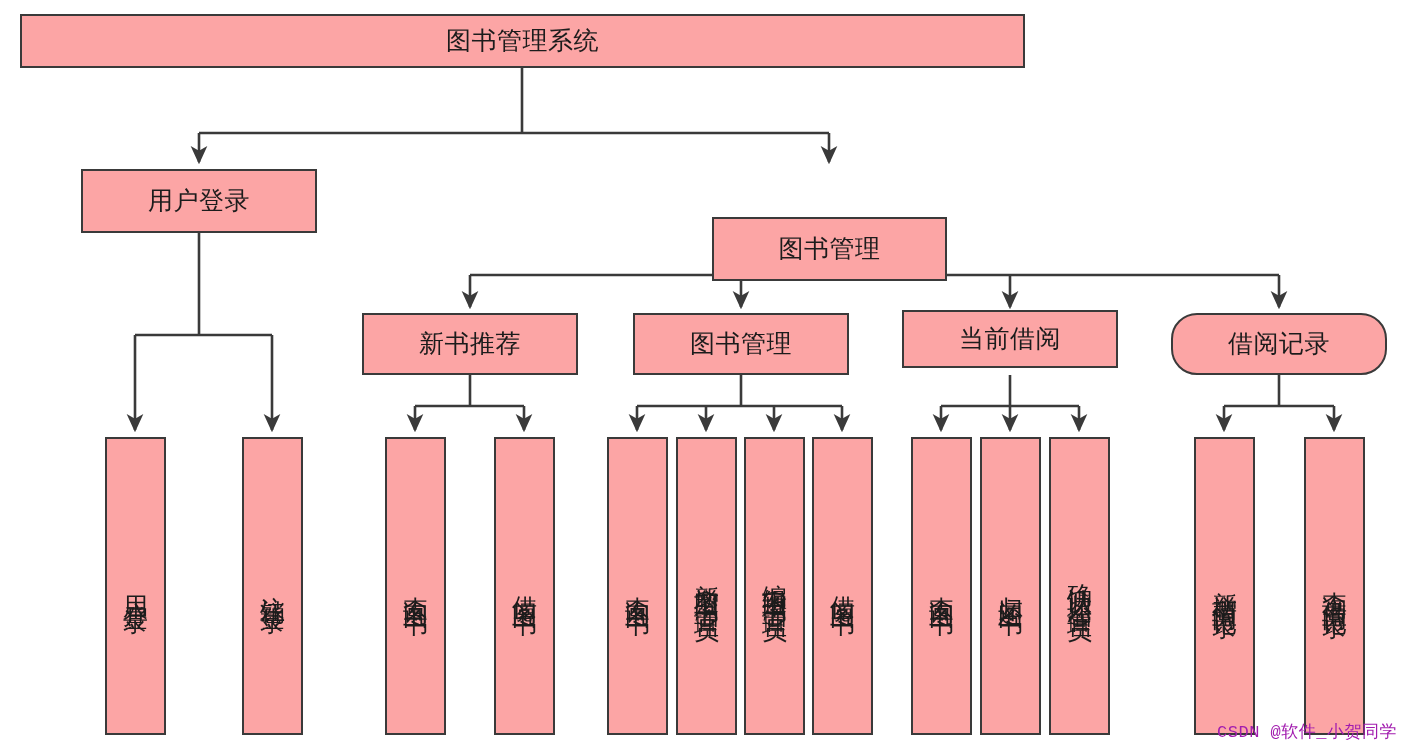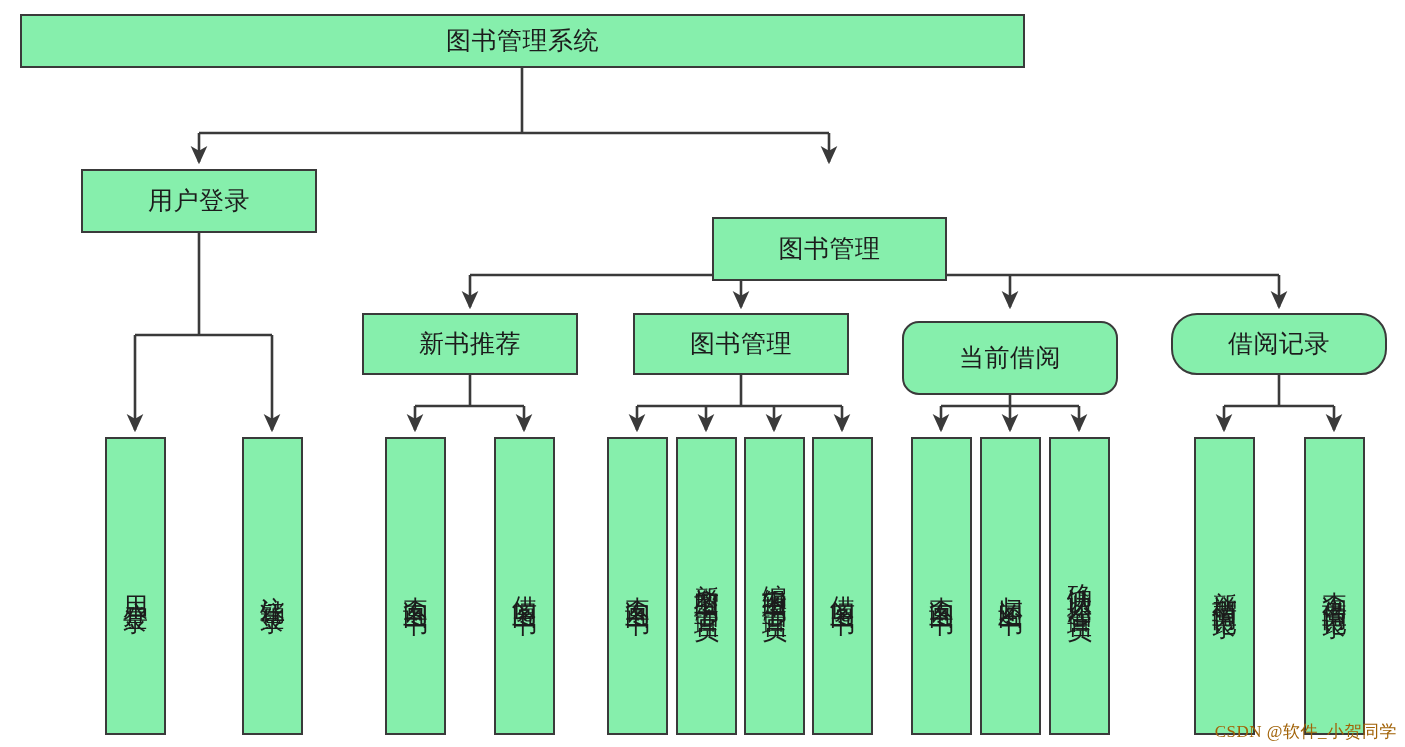--- a/index.html
+++ b/index.html
@@ -22,21 +22,21 @@
     position: absolute;
     left: 0;
     top: 0;
     width: 1405px;
     height: 747px;
     pointer-events: none;
   }
   .node {
     position: absolute;
     box-sizing: border-box;
-    background: #86efac;
+    background: #fca5a5;
     border: 2.2px solid #3a3a3a;
     display: flex;
     align-items: center;
     justify-content: center;
     z-index: 2;
   }
   .node-label {
     color: #1c1c1c;
     letter-spacing: 0.5px;
     line-height: 1.18;
@@ -61,25 +61,25 @@
     font-size: 25px;
     letter-spacing: 5px;
     line-height: 1;
     white-space: nowrap;
   }
   #watermark {
     position: absolute;
     right: 8px;
     bottom: 4px;
     font-size: 17px;
-    color: #a16207;
+    color: #a21caf;
     letter-spacing: 0.5px;
     z-index: 5;
     white-space: nowrap;
-    font-family: Liberation Serif, serif;
+    font-family: Liberation Mono, monospace;
   }
 </style>
 </head>
 <body>
 
 <div id="diagram-root">
 
   <svg id="edges-layer" width="1405" height="747" viewBox="0 0 1405 747" xmlns="http://www.w3.org/2000/svg">
     <defs>
       <marker id="arrow" viewBox="0 0 12 12" refX="10.5" refY="6" markerWidth="7" markerHeight="7" orient="auto-start-reverse">
@@ -140,21 +140,21 @@
   <div class="node horiz" style="left:712px; top:169px; width:235px; height:64px;margin-top:48px;">
     <span class="node-label">图书管理</span>
   </div>
 
   <div class="node horiz" style="left:362px; top:313px; width:216px; height:62px;">
     <span class="node-label">新书推荐</span>
   </div>
   <div class="node horiz" style="left:633px; top:313px; width:216px; height:62px;">
     <span class="node-label">图书管理</span>
   </div>
-  <div class="node horiz" style="left:902px; top:321px; width:216px; height:74px;border-radius:17px;">
+  <div class="node horiz" style="left:902px; top:310px; width:216px; height:58px;">
     <span class="node-label">当前借阅</span>
   </div>
   <div class="node horiz" style="left:1171px; top:313px; width:216px; height:62px;border-radius:26px;">
     <span class="node-label">借阅记录</span>
   </div>
 
   <div class="node vert" style="left:105px; top:437px; width:61px; height:298px;">
     <span class="node-label">用户登录</span>
   </div>
   <div class="node vert" style="left:242px; top:437px; width:61px; height:298px;">

